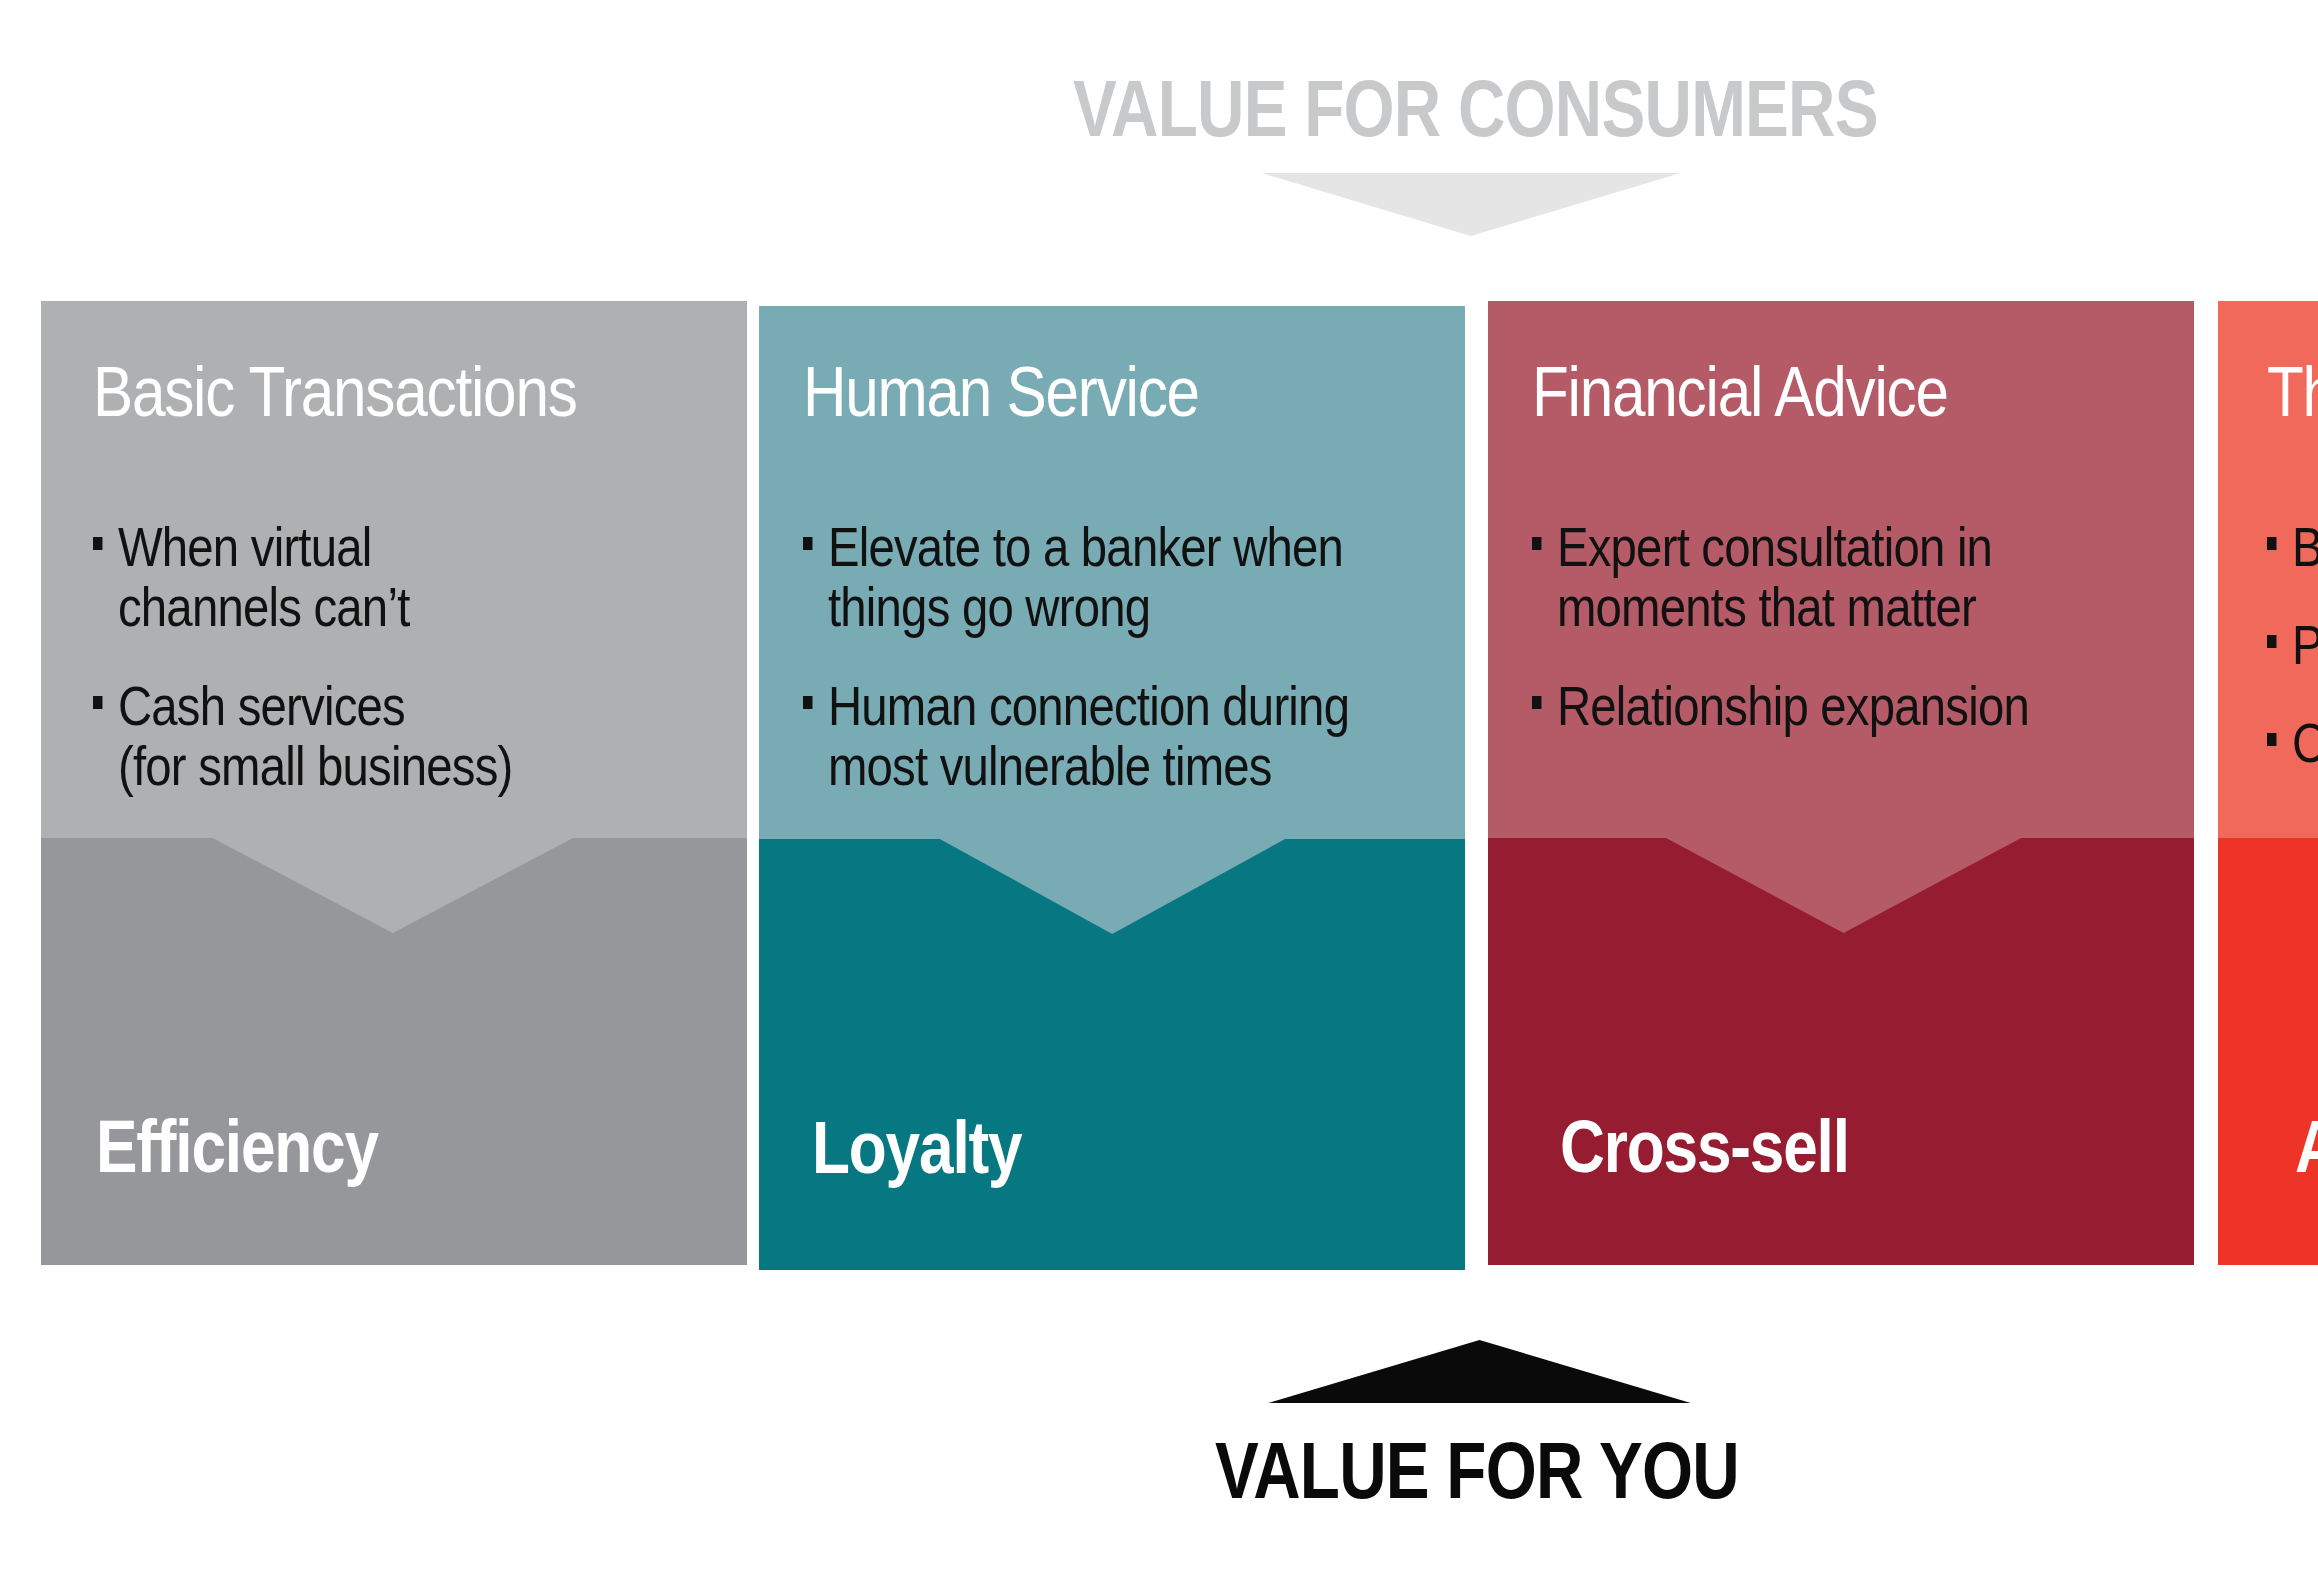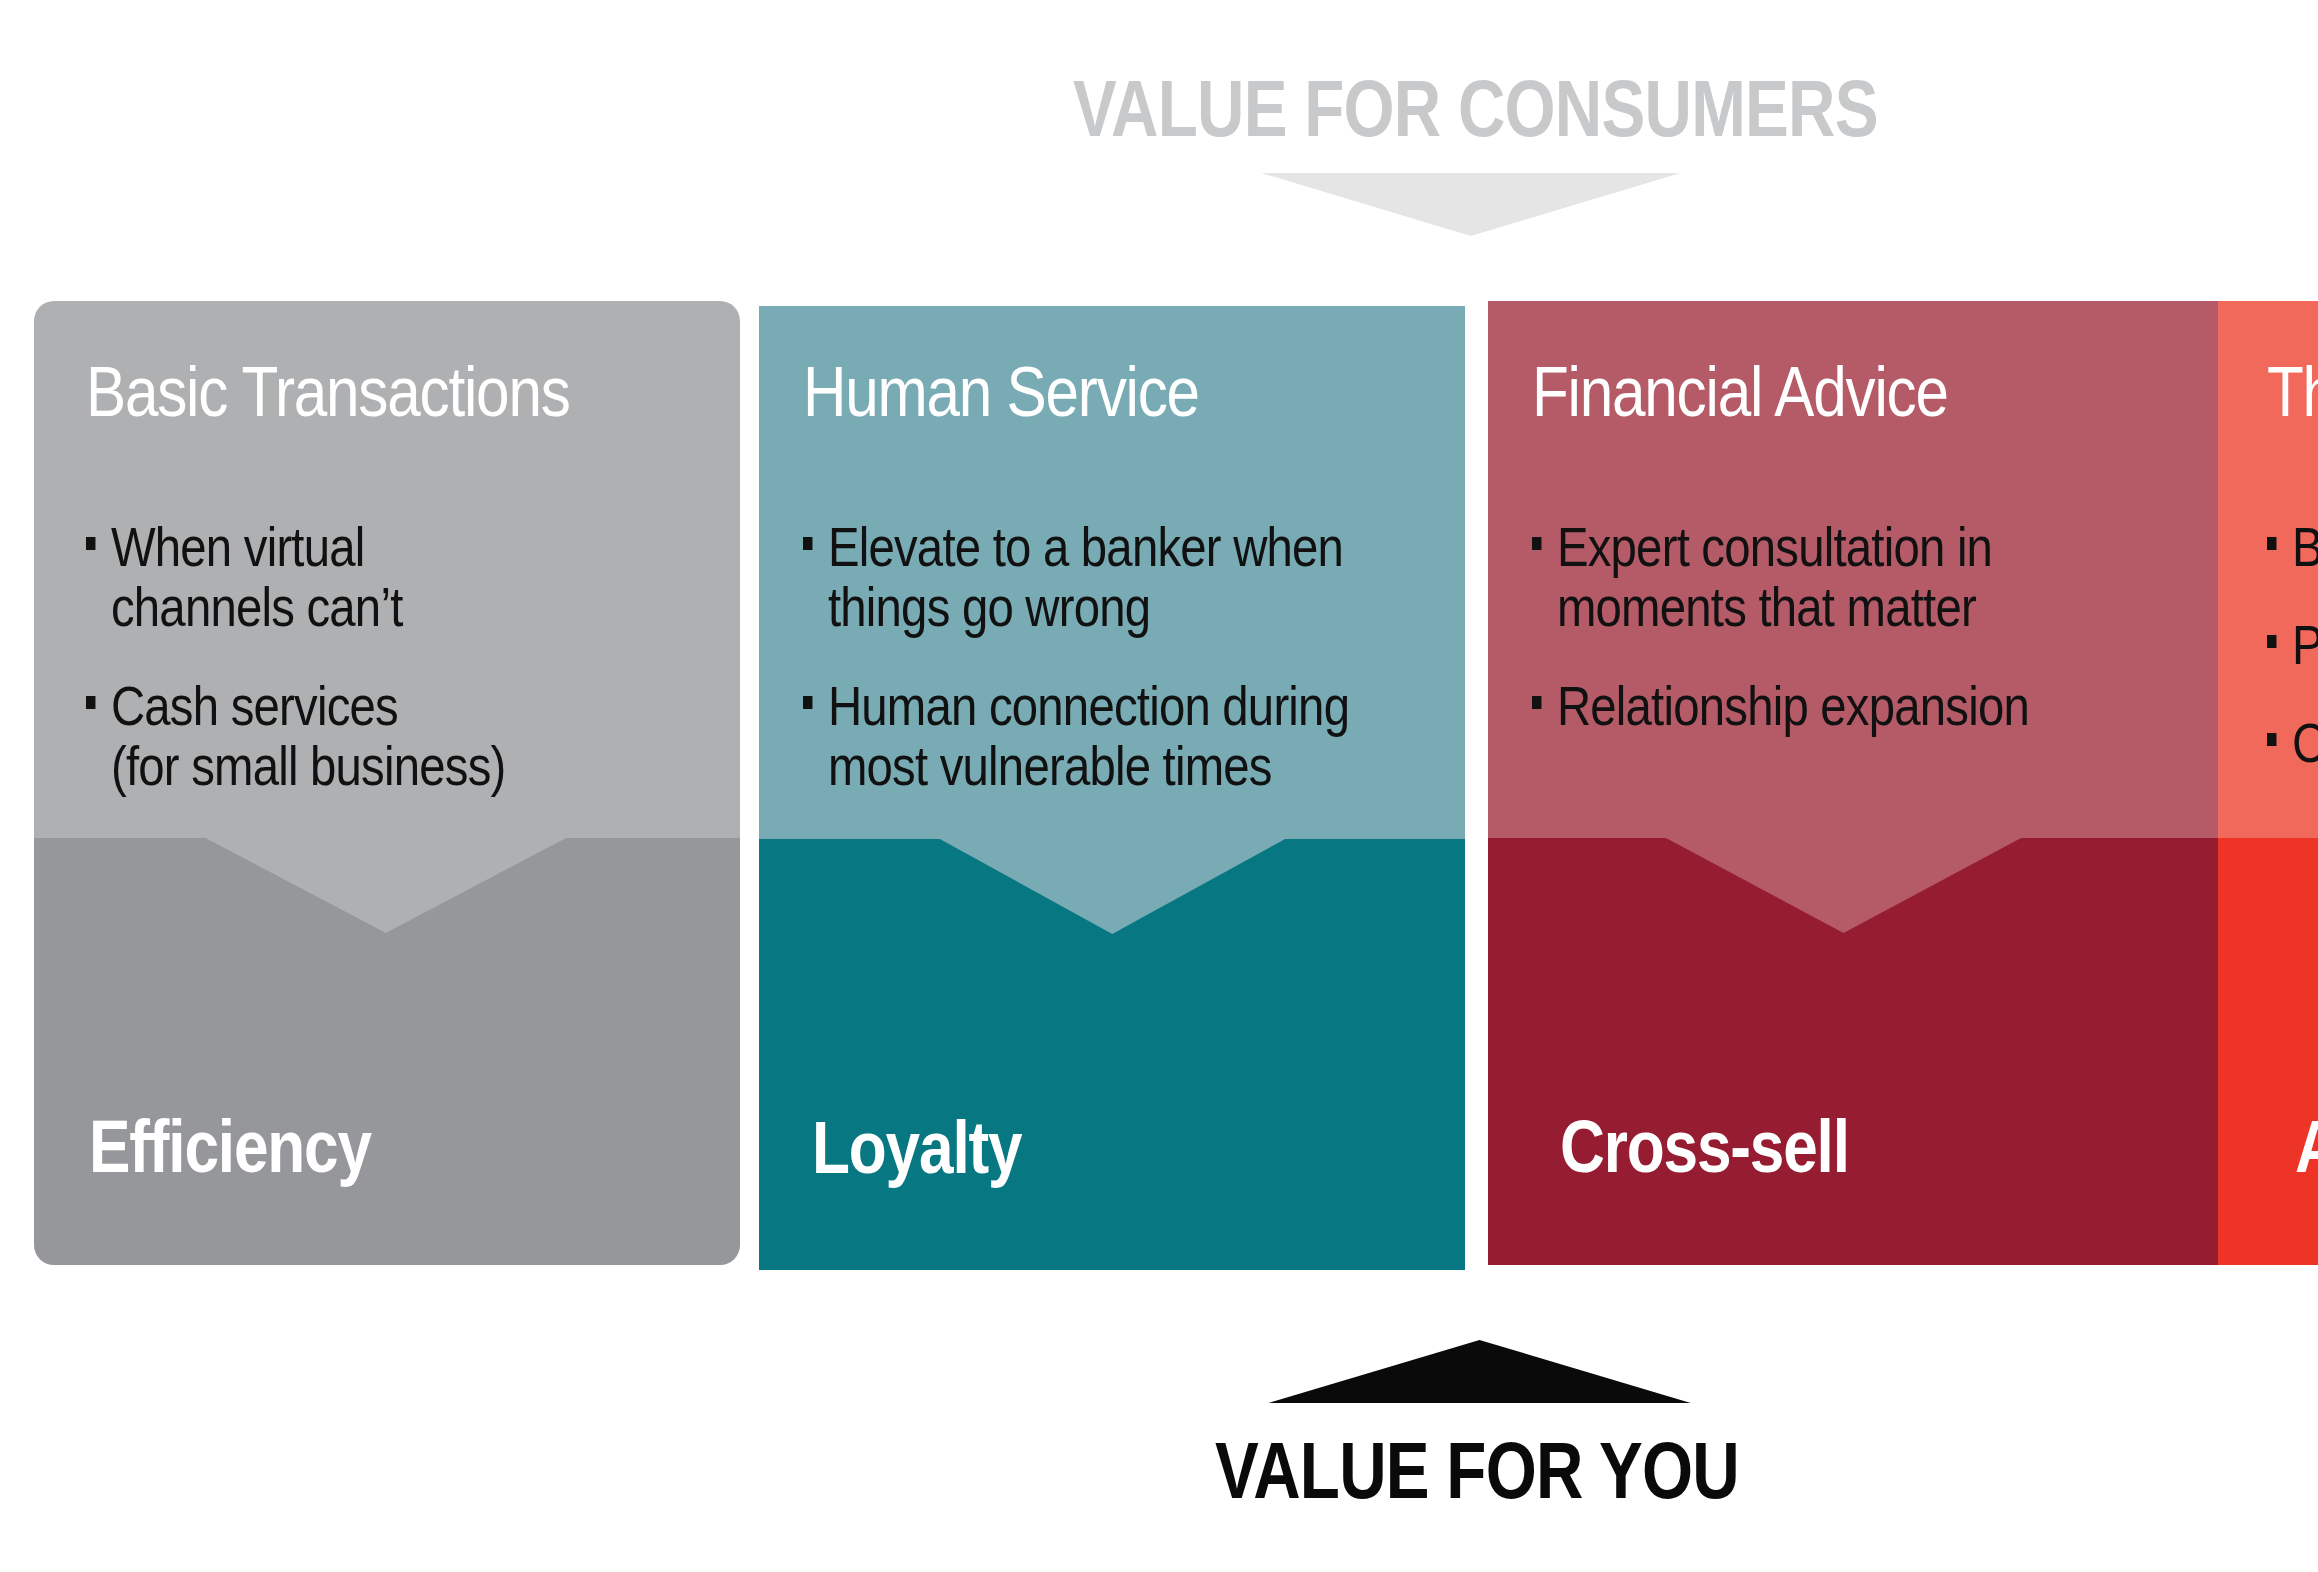--- a/index.html
+++ b/index.html
@@ -131,21 +131,21 @@
 </style>
 </head>
 <body>
 
 <div class="top-title">VALUE FOR CONSUMERS</div>
 
 <svg class="arrow" style="left:1261px; top:173px;" width="420" height="63" viewBox="0 0 905 136">
   <polygon points="0,0 905,0 452,136" fill="#e5e5e5"></polygon>
 </svg>
 
-<div class="panel" style="left:34px;border-radius:20px;">
+<div class="panel" style="left:41px;">
   <div class="upper" style="background:#afb0b2;"></div>
   <div class="lower" style="background:#96979b;"></div>
   <svg class="notch" viewBox="0 0 1523 205">
     <polygon points="370,0 1148,0 759,205" fill="#afb0b2"></polygon>
   </svg>
   <div class="heading">Basic Transactions</div>
   <ul class="bullets">
     <li>
         <span class="sq"></span>
         <span class="txt">When virtual
@@ -175,21 +175,21 @@
       </li>
     <li>
         <span class="sq"></span>
         <span class="txt">Human connection during
 most vulnerable times</span>
       </li>
   </ul>
   <div class="value" style="left:53px; top:805px;">Loyalty</div>
 </div>
 
-<div class="panel" style="left:1488px;padding-left:32px;">
+<div class="panel" style="left:1488px;">
   <div class="upper" style="background:#b55b68;"></div>
   <div class="lower" style="background:#961c31;"></div>
   <svg class="notch" viewBox="0 0 1523 205">
     <polygon points="384,0 1150,0 767,205" fill="#b55b68"></polygon>
   </svg>
   <div class="heading" style="left:44px;">Financial Advice</div>
   <ul class="bullets" style="left:44px;">
     <li>
         <span class="sq"></span>
         <span class="txt">Expert consultation in

